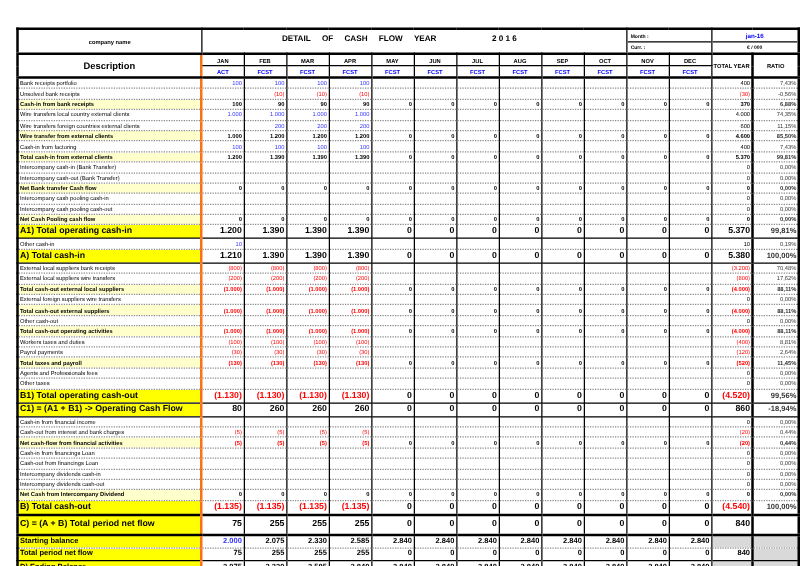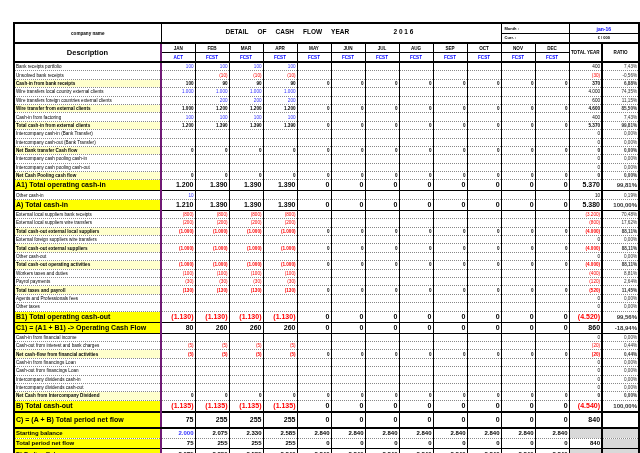--- a/index.html
+++ b/index.html
@@ -7,21 +7,21 @@
   table { border-collapse:collapse; table-layout:fixed; position:absolute; left:13px; top:22px; width:295px; }
   td, th { padding:0 1px; overflow:hidden; white-space:nowrap; }
 </style>
 </head>
 <body>
 
 <style>
   #sheet { position:absolute; left:13px; top:22px; border-collapse:collapse; table-layout:fixed; border:2px solid #000; }
   #sheet td { font-size:4.6px; height:7.4px; line-height:7px; padding:0 1px; overflow:hidden; white-space:nowrap; border-right:1px solid #000; border-bottom:1px dotted #888; color:#000; }
   #sheet td.num { text-align:right; }
-  #sheet td.desc { text-align:left; border-right:2px solid #701a75; }
+  #sheet td.desc { text-align:left; border-right:2px solid #f97316; }
   #sheet td.tot { text-align:right; border-right:2px solid #000; }
   #sheet td.rat { text-align:right; color:#333; }
   #sheet tr.hdr1 td { height:18px; border-bottom:2px solid #000; font-weight:bold; }
   #sheet tr.hdr2 td { height:8px; font-size:4.6px; text-align:center; font-weight:bold; border-bottom:1px solid #000; }
   #sheet tr.hdr3 td { height:8px; font-size:4.6px; text-align:center; font-weight:bold; color:#0000ff; border-bottom:2px solid #000; }
   #sheet tr.sub td { font-weight:bold; }
   #sheet tr.sub td.desc { background:#ffffcc; }
   #sheet tr.major td { font-size:7px; font-weight:bold; height:10px; line-height:10px; border-bottom:1px solid #000; }
   #sheet tr.major td.desc { background:#ffff00; }
   #sheet tr.major2 td { font-size:7px; font-weight:bold; height:14px; border-top:2px solid #000; border-bottom:2px solid #000; }

